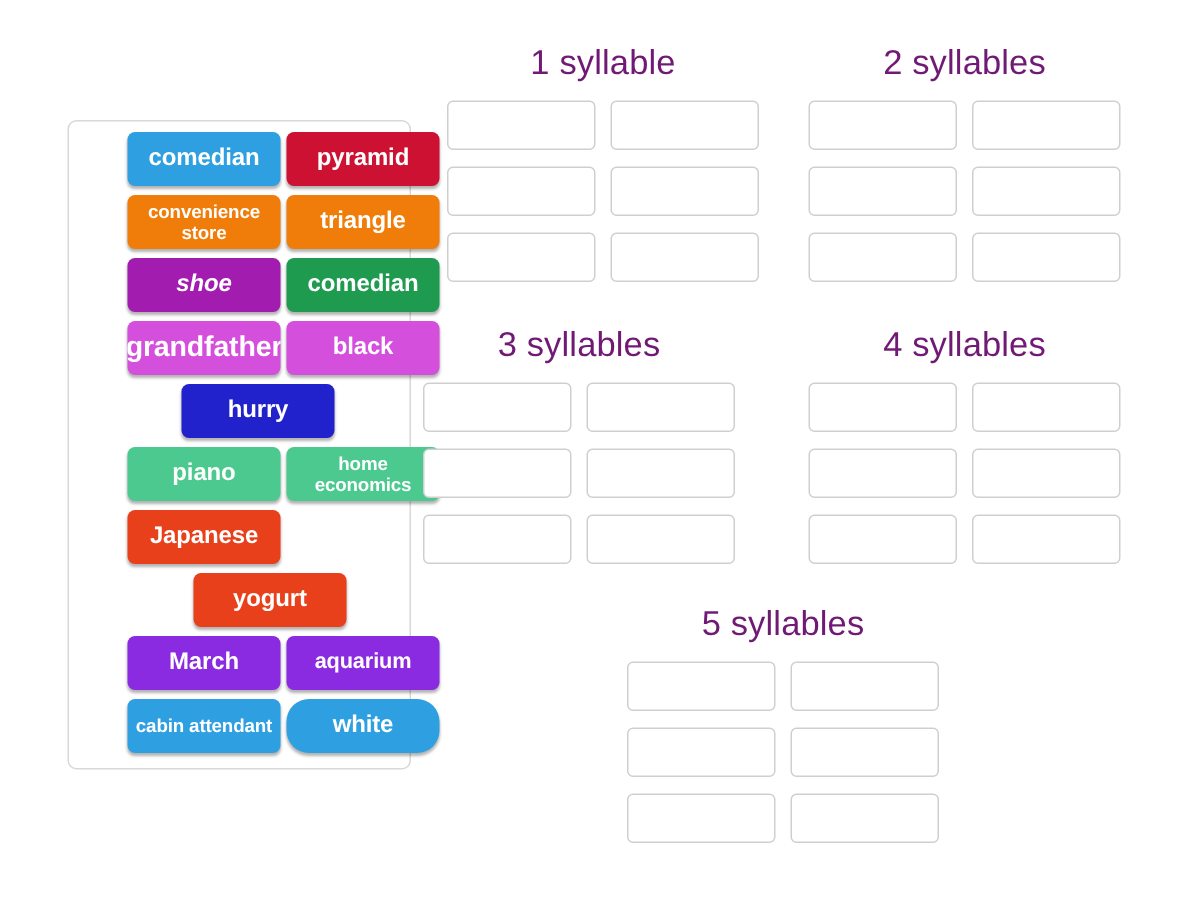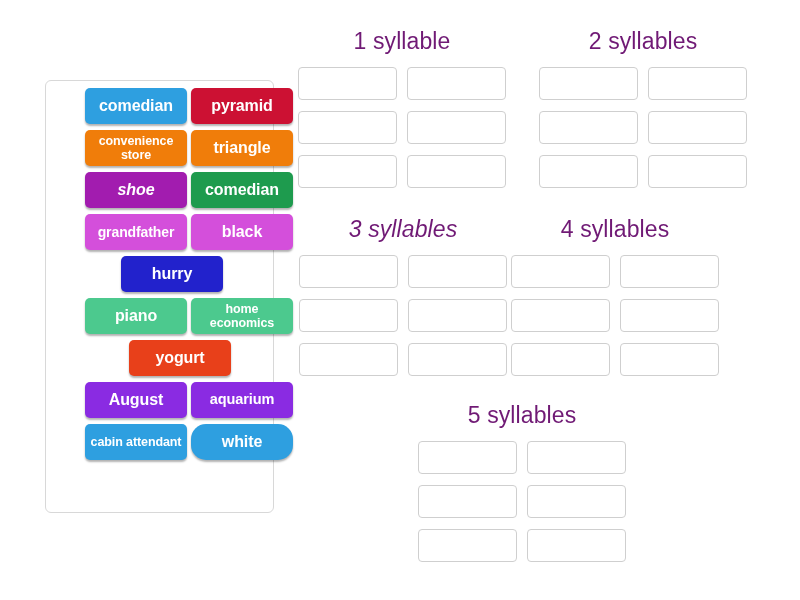--- a/index.html
+++ b/index.html
@@ -59,21 +59,21 @@
     overflow: hidden;
   }
   .tile.two-line {
     font-size: 12.5px;
     line-height: 1.15;
   }
   .tile.shrink {
     font-size: 14.5px;
   }
   .tile.shrink2 {
-    font-size: 14px;
+    font-size: 19px;
   }
 
   
   .category {
     position: absolute;
   }
   .category-title {
     font-size: 23px;
     color: #701a75;
     text-align: center;
@@ -92,42 +92,43 @@
   }
   .slot {
     border: 1px solid #cfcfcf;
     border-radius: 4px;
     background: #ffffff;
     box-sizing: border-box;
   }
 
   #cat-1 { left: 290px; top: 30px;  width: 224px; }
   #cat-2 { left: 531px; top: 30px;  width: 224px; }
-  #cat-3 { left: 291px; top: 218px; width: 224px; font-style: italic; }
-  #cat-4 { left: 503px; top: 218px; width: 224px; }
+  #cat-3 { left: 274px; top: 218px; width: 224px; }
+  #cat-4 { left: 531px; top: 218px; width: 224px; }
   #cat-5 { left: 410px; top: 404px; width: 224px; }
 </style>
 </head>
 <body>
 
 <div id="word-bank">
   <div id="word-bank-grid">
       <div class="tile" style="background: rgb(46, 159, 224);">comedian</div>
       <div class="tile" style="background: rgb(204, 17, 51);">pyramid</div>
       <div class="tile two-line" style="background: rgb(240, 125, 10);">convenience store</div>
       <div class="tile" style="background: rgb(240, 125, 10); text-align: right;">triangle</div>
       <div class="tile" style="background: #a21caf; font-style: italic;">shoe</div>
       <div class="tile" style="background: rgb(30, 155, 78);">comedian</div>
       <div class="tile shrink2" style="background: rgb(212, 79, 219);">grandfather</div>
       <div class="tile" style="background: rgb(212, 79, 219);">black</div>
       <div class="tile" style="background: rgb(34, 34, 204); margin-left: 36px;">hurry</div>
       <div class="tile" style="background: rgb(76, 201, 142);">piano</div>
       <div class="tile two-line" style="background: rgb(76, 201, 142);">home economics</div>
+      <div class="tile" style="background: rgb(232, 64, 26);">Japanese</div>
       <div class="tile" style="background: rgb(232, 64, 26); margin-left: 44px;">yogurt</div>
-      <div class="tile" style="background: rgb(138, 43, 226);">August</div>
+      <div class="tile" style="background: rgb(138, 43, 226);">March</div>
       <div class="tile shrink" style="background: rgb(138, 43, 226);">aquarium</div>
       <div class="tile two-line" style="background: rgb(46, 159, 224);">cabin attendant</div>
       <div class="tile" style="background: rgb(46, 159, 224); border-radius: 15px;">white</div>
     </div>
 </div>
 
 <div class="category" id="cat-1">
   <div class="category-title">1 syllable</div>
   <div class="slot-grid">
       <div class="slot"></div>

